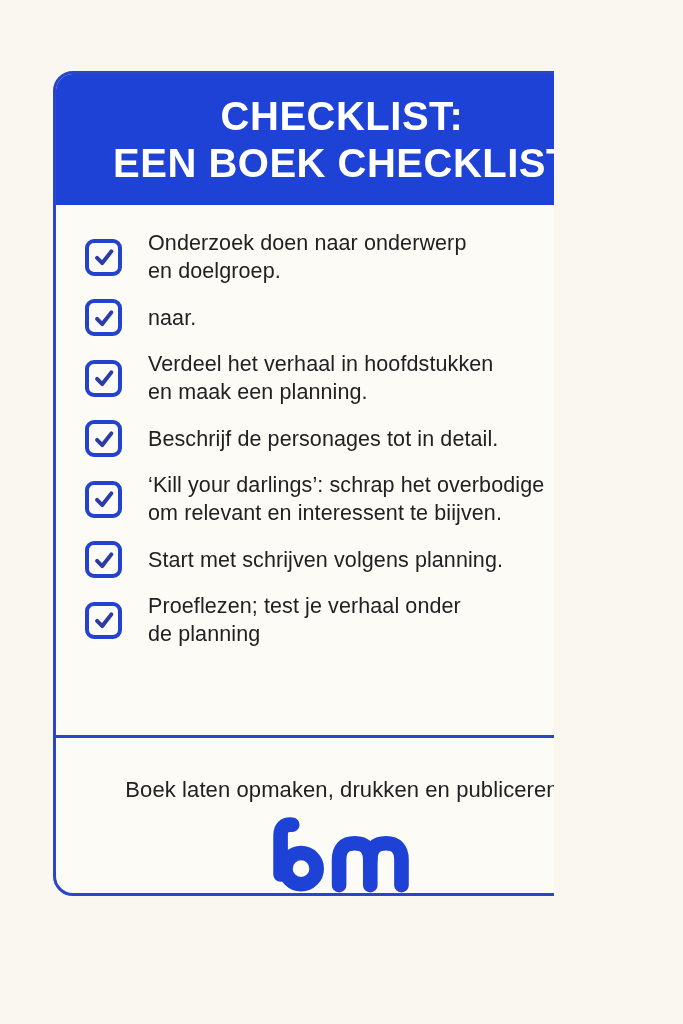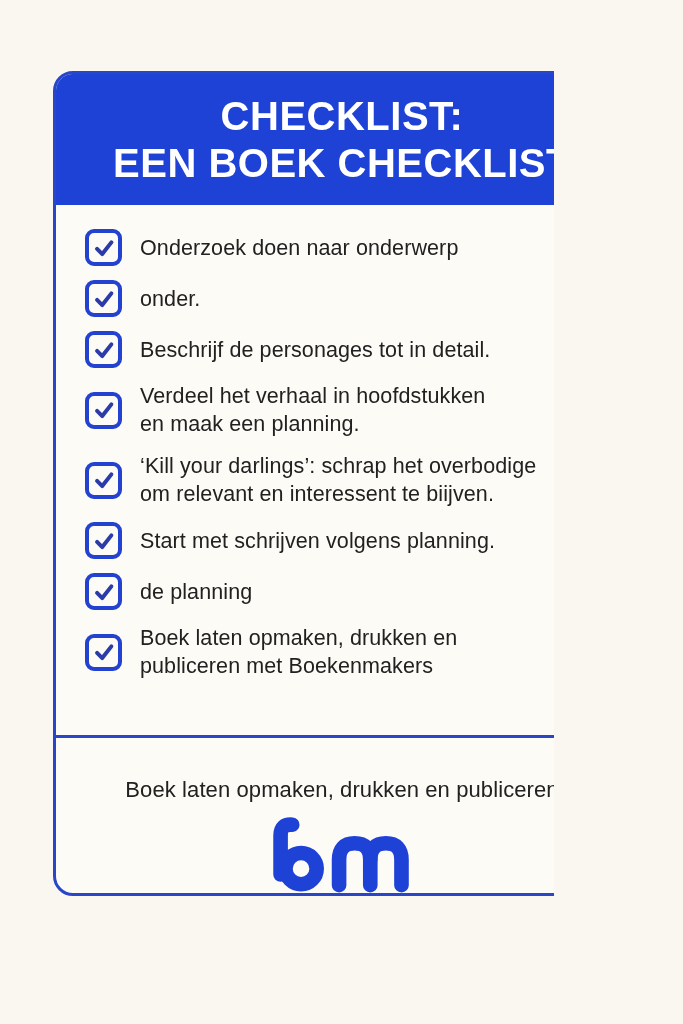--- a/index.html
+++ b/index.html
@@ -14,21 +14,21 @@
   }
   .card-header{
     flex:0 0 131px;background:#1e41d6;
     display:flex;align-items:center;justify-content:center;
   }
   .title{
     margin:0;color:#ffffff;font-size:40px;line-height:47px;font-weight:bold;
     text-align:center;letter-spacing:.5px;
   }
   .card-body{flex:1 1 auto;padding:24px 26px 0 29px;}
-  .item{display:flex;align-items:center;gap:18px;margin-bottom:14px;}
+  .item{display:flex;align-items:center;gap:26px;margin-bottom:14px;}
   .checkbox{
     flex:0 0 37px;width:37px;height:37px;box-sizing:border-box;
     border:4px solid #2342cf;border-radius:9px;
     display:flex;align-items:center;justify-content:center;background:transparent;
   }
   .checkbox svg{width:26px;height:26px;display:block;}
   .item-text{
     font-size:21.5px;line-height:28px;color:#212121;letter-spacing:.1px;
   }
   .card-footer{
@@ -52,55 +52,56 @@
     <main class="card-body">
 
       <div class="item">
         <span class="checkbox">
           <svg viewBox="0 0 30 30">
               <path d="M7 16 L13 22 L23.5 8.5" fill="none" stroke-width="4.6" stroke-linecap="round" stroke-linejoin="round" stroke="#2b3ba8"></path>
             </svg>
         </span>
         <div class="item-text">
           <div>Onderzoek doen naar onderwerp</div>
+          <div>en doelgroep.</div>
         </div>
       </div>
 
       <div class="item">
         <span class="checkbox">
           <svg viewBox="0 0 30 30">
               <path d="M7 16 L13 22 L23.5 8.5" fill="none" stroke-width="4.6" stroke-linecap="round" stroke-linejoin="round" stroke="#2b3ba8"></path>
             </svg>
         </span>
         <div class="item-text">
-          <div>onder.</div>
+          <div>naar.</div>
+        </div>
+      </div>
+
+      <div class="item">
+        <span class="checkbox">
+          <svg viewBox="0 0 30 30">
+              <path d="M7 16 L13 22 L23.5 8.5" fill="none" stroke-width="4.6" stroke-linecap="round" stroke-linejoin="round" stroke="#2b3ba8"></path>
+            </svg>
+        </span>
+        <div class="item-text">
+          <div>Verdeel het verhaal in hoofdstukken</div>
+          <div>en maak een planning.</div>
         </div>
       </div>
 
       <div class="item">
         <span class="checkbox">
           <svg viewBox="0 0 30 30">
               <path d="M7 16 L13 22 L23.5 8.5" fill="none" stroke-width="4.6" stroke-linecap="round" stroke-linejoin="round" stroke="#2b3ba8"></path>
             </svg>
         </span>
         <div class="item-text">
           <div>Beschrijf de personages tot in detail.</div>
           <div></div>
-        </div>
-      </div>
-
-      <div class="item">
-        <span class="checkbox">
-          <svg viewBox="0 0 30 30">
-              <path d="M7 16 L13 22 L23.5 8.5" fill="none" stroke-width="4.6" stroke-linecap="round" stroke-linejoin="round" stroke="#2b3ba8"></path>
-            </svg>
-        </span>
-        <div class="item-text">
-          <div>Verdeel het verhaal in hoofdstukken</div>
-          <div>en maak een planning.</div>
         </div>
       </div>
 
       <div class="item">
         <span class="checkbox">
           <svg viewBox="0 0 30 30">
               <path d="M7 16 L13 22 L23.5 8.5" fill="none" stroke-width="4.6" stroke-linecap="round" stroke-linejoin="round" stroke="#2b3ba8"></path>
             </svg>
         </span>
         <div class="item-text">
@@ -121,35 +122,25 @@
         </div>
       </div>
 
       <div class="item">
         <span class="checkbox">
           <svg viewBox="0 0 30 30">
               <path d="M7 16 L13 22 L23.5 8.5" fill="none" stroke-width="4.6" stroke-linecap="round" stroke-linejoin="round" stroke="#2b3ba8"></path>
             </svg>
         </span>
         <div class="item-text">
+          <div>Proeflezen; test je verhaal onder</div>
           <div>de planning</div>
         </div>
       </div>
 
-      <div class="item">
-        <span class="checkbox">
-          <svg viewBox="0 0 30 30">
-              <path d="M7 16 L13 22 L23.5 8.5" fill="none" stroke-width="4.6" stroke-linecap="round" stroke-linejoin="round" stroke="#2b3ba8"></path>
-            </svg>
-        </span>
-        <div class="item-text">
-          <div>Boek laten opmaken, drukken en</div>
-          <div>publiceren met Boekenmakers</div>
-        </div>
-      </div>
 
     </main>
 
     <footer class="card-footer">
       <div class="tagline">Boek laten opmaken, drukken en publiceren</div>
       <div class="logo" role="img" aria-label="bm">
         <svg width="152" height="78" viewBox="0 0 152 80">
           <path d="M13 61 L13 21 Q13 9 25 10" fill="none" stroke-width="15" stroke-linecap="round" stroke="#1e41d6"></path>
           <circle cx="34" cy="55" r="16" fill="none" stroke-width="15" stroke="#1e41d6"></circle>
           <path d="M73 72 V46 Q73 29 89 29 Q105 29 105 46 V72" fill="none" stroke-width="15" stroke-linecap="round" stroke-linejoin="round" stroke="#1e41d6"></path>

